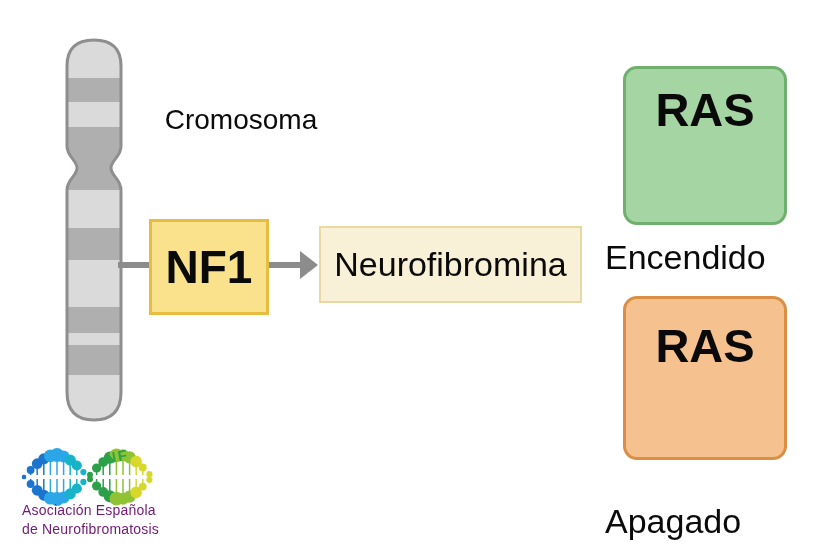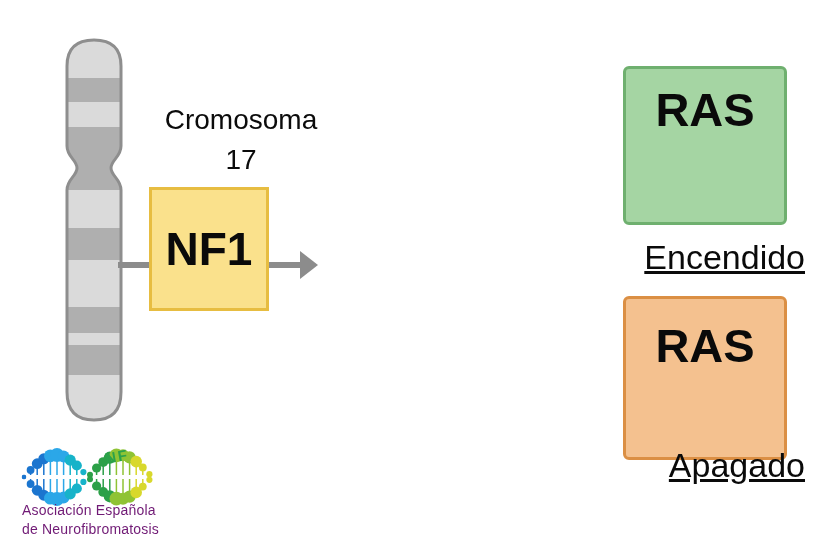--- a/index.html
+++ b/index.html
@@ -10,46 +10,46 @@
 
   
   .chromosome-svg { left:65px; top:36px; }
 
   
   .chrom-label { left:141px; top:100px; width:200px; text-align:center;
     font-size:28px; line-height:40px; color:#0b0b0b; }
 
   
   .connector { left:118px; top:262px; width:32px; height:6px; background:#8C8C8C; }
-  .nf1-box { left:149px; top:187px; width:120px; height:124px; background:#FAE18C;
+  .nf1-box { left:149px; top:219px; width:120px; height:96px; background:#FAE18C;
     border:3px solid #E7BD41; display:flex; align-items:center; justify-content:center;
     font-size:46px; font-weight:bold; color:#0a0a0a; }
   .arrow-shaft { left:269px; top:262px; width:33px; height:6px; background:#8C8C8C; }
   .arrow-head { left:300px; top:251px; width:0; height:0;
     border-left:18px solid #8C8C8C; border-top:14px solid transparent; border-bottom:14px solid transparent; }
   .protein-box { left:319px; top:226px; width:263px; height:77px; background:#F9F1D7;
     border:2px solid #E8D9A3; display:flex; align-items:center; justify-content:center;
     font-size:34px; color:#0a0a0a; }
 
   
-  .ras-card { width:164px; border-radius:6px; border:3px solid; }
+  .ras-card { width:164px; border-radius:14px; border:3px solid; }
   .ras-card.on  { left:623px; top:66px;  height:159px; background:#A5D5A3; border-color:#6FB06F; }
   .ras-card.off { left:623px; top:296px; height:164px; background:#F4C18F; border-color:#DB8F44; }
   .ras-name { position:absolute; left:0; right:0; text-align:center;
     font-size:47px; line-height:54px; font-weight:bold; color:#0a0a0a; }
   .on  .ras-name { top:14px; }
   .off .ras-name { top:20px; }
   .pill { position:absolute; left:24px; width:110px; height:63px; border-radius:32px;
     display:flex; align-items:center; justify-content:center;
     font-size:39px; font-weight:bold; color:#ffffff; letter-spacing:1px; }
   .on  .pill { top:81px; background:#58B264; }
   .off .pill { top:86px; background:#E29340; }
-  .state-label { left:605px; width:200px; text-align:right; font-size:34px; color:#0a0a0a;text-decoration:underline; }
+  .state-label { left:605px; width:200px; text-align:left; font-size:34px; color:#0a0a0a; }
   .state-label.on  { top:238px; }
-  .state-label.off { top:446px; }
+  .state-label.off { top:502px; }
 
   
   .logo-svg { left:14px; top:440px; }
   .org-text { left:22px; top:501px; font-size:14px; line-height:19px;
     color:#701a75; letter-spacing:0.2px; }
 </style>
 </head>
 <body>
 
 <div class="canvas">
@@ -70,32 +70,34 @@
       <rect x="0" y="271" width="58" height="26" fill="#AFAFAF"></rect>
       <rect x="0" y="309" width="58" height="30" fill="#AFAFAF"></rect>
     </g>
     <path d="M 29 4 Q 56 4 56 30 L 56 110 C 56 121 46 124 46 132 C 46 140 56 143 56 154
              L 56 356 Q 56 384 29 384 Q 2 384 2 356 L 2 154 C 2 143 12 140 12 132
              C 12 124 2 121 2 110 L 2 30 Q 2 4 29 4 Z" fill="none" stroke="#8E8E8E" stroke-width="3"></path>
   </svg>
 
   <div class="abs chrom-label">
     <div>Cromosoma</div>
-    <div>17</div>
   </div>
 
   <div class="abs connector"></div>
 
   <div class="abs nf1-box">
     <span>NF1</span>
   </div>
 
   <div class="abs arrow-shaft"></div>
   <div class="abs arrow-head"></div>
 
+  <div class="abs protein-box">
+    <span>Neurofibromina</span>
+  </div>
 
   <div class="abs ras-card on">
     <div class="ras-name">RAS</div>
   </div>
   <div class="abs state-label on">Encendido</div>
 
   <div class="abs ras-card off">
     <div class="ras-name">RAS</div>
   </div>
   <div class="abs state-label off">Apagado</div>

